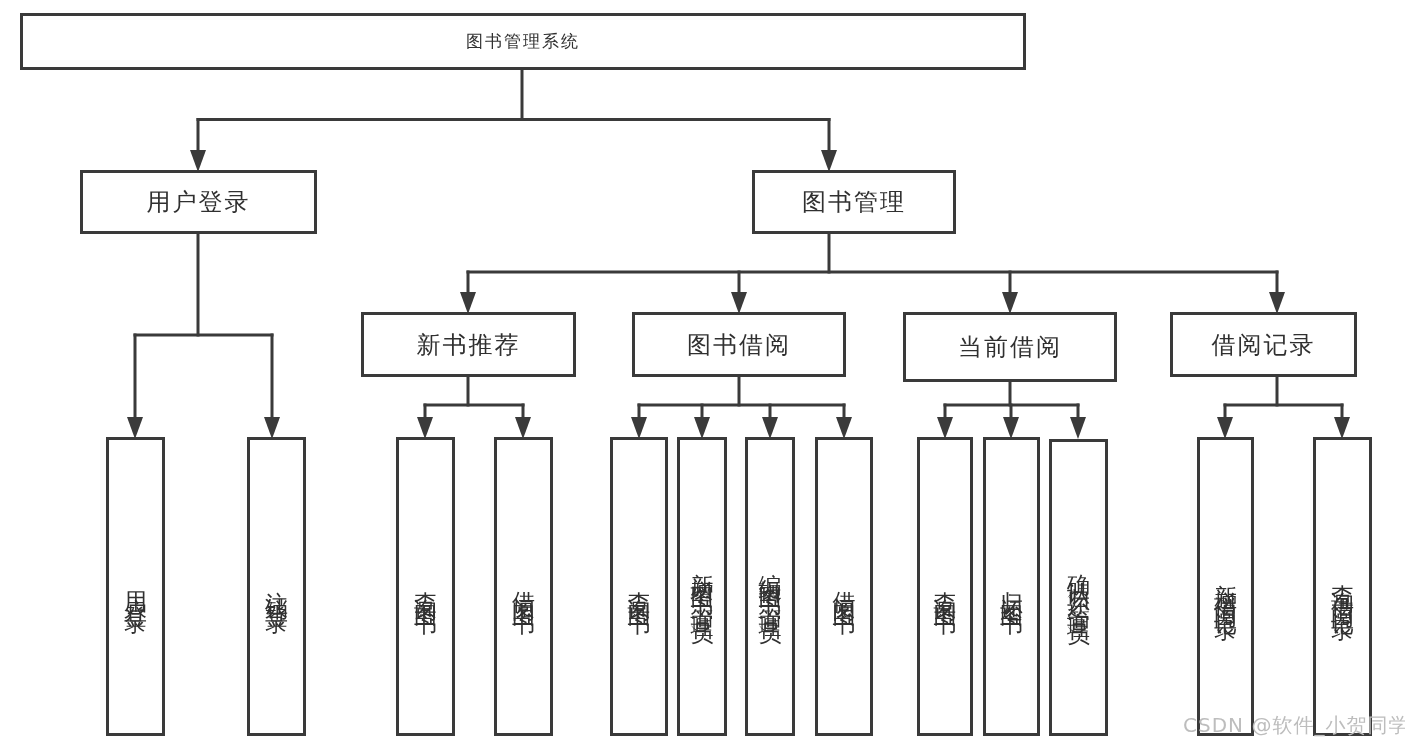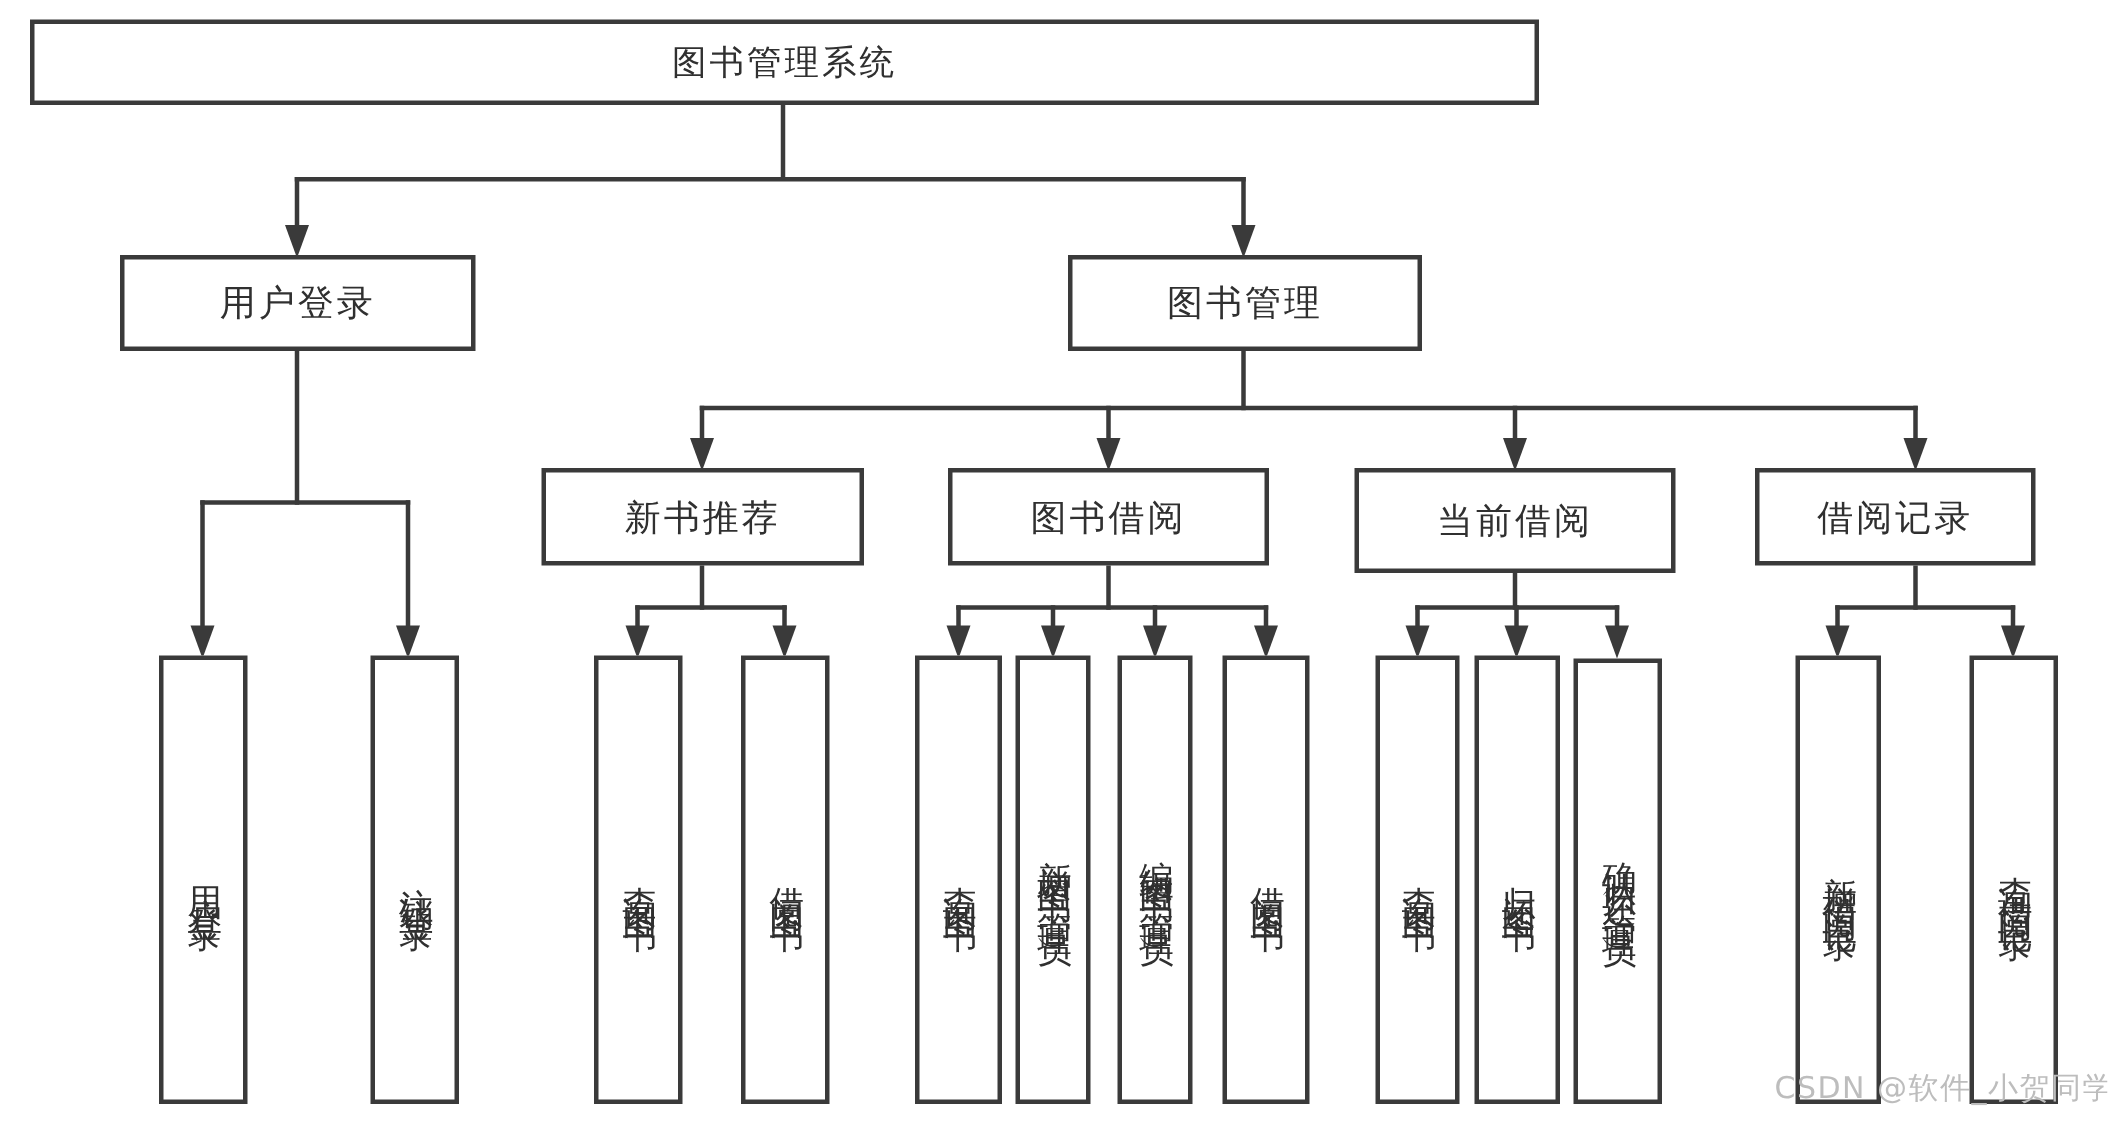--- a/index.html
+++ b/index.html
@@ -6,21 +6,21 @@
   .canvas{
     position:relative;width:1405px;height:747px;background:#fff;overflow:hidden;
     font-family:"DejaVu Sans","Liberation Sans",sans-serif;color:#303030;
   }
   .canvas svg{position:absolute;left:0;top:0;z-index:1;}
   .box{
     position:absolute;z-index:2;background:#fff;border:3px solid #3a3a3a;
     box-sizing:border-box;display:flex;align-items:center;justify-content:center;
   }
   .hlbl{font-size:24px;letter-spacing:2px;white-space:nowrap;}
-  .root .hlbl{font-size:23px;}
+  .root .hlbl{font-size:17px;}
   .vbox .vlbl{
     writing-mode:vertical-rl;text-orientation:mixed;
     font-size:23px;letter-spacing:7px;line-height:1;white-space:nowrap;
   }
   .watermark{
     position:absolute;z-index:3;left:1183px;top:712px;
     font-size:20px;letter-spacing:1px;color:#bdbdbd;white-space:nowrap;
   }
 </style>
 </head>
@@ -89,21 +89,21 @@
     </g>
   </svg>
 
   <div class="box root" style="left:20px;top:13px;width:1006px;height:57px;">
     <span class="hlbl">图书管理系统</span>
   </div>
 
   <div class="box" style="left:80px;top:170px;width:237px;height:64px;">
     <span class="hlbl">用户登录</span>
   </div>
-  <div class="box" style="left:712px;top:170px;width:236px;height:64px;justify-content:center;">
+  <div class="box" style="left:752px;top:170px;width:204px;height:64px;justify-content:center;">
     <span class="hlbl">图书管理</span>
   </div>
 
   <div class="box" style="left:632px;top:312px;width:214px;height:65px;">
     <span class="hlbl">图书借阅</span>
   </div>
   <div class="box" style="left:361px;top:312px;width:215px;height:65px;">
     <span class="hlbl">新书推荐</span>
   </div>
   <div class="box" style="left:903px;top:312px;width:214px;height:70px;">

